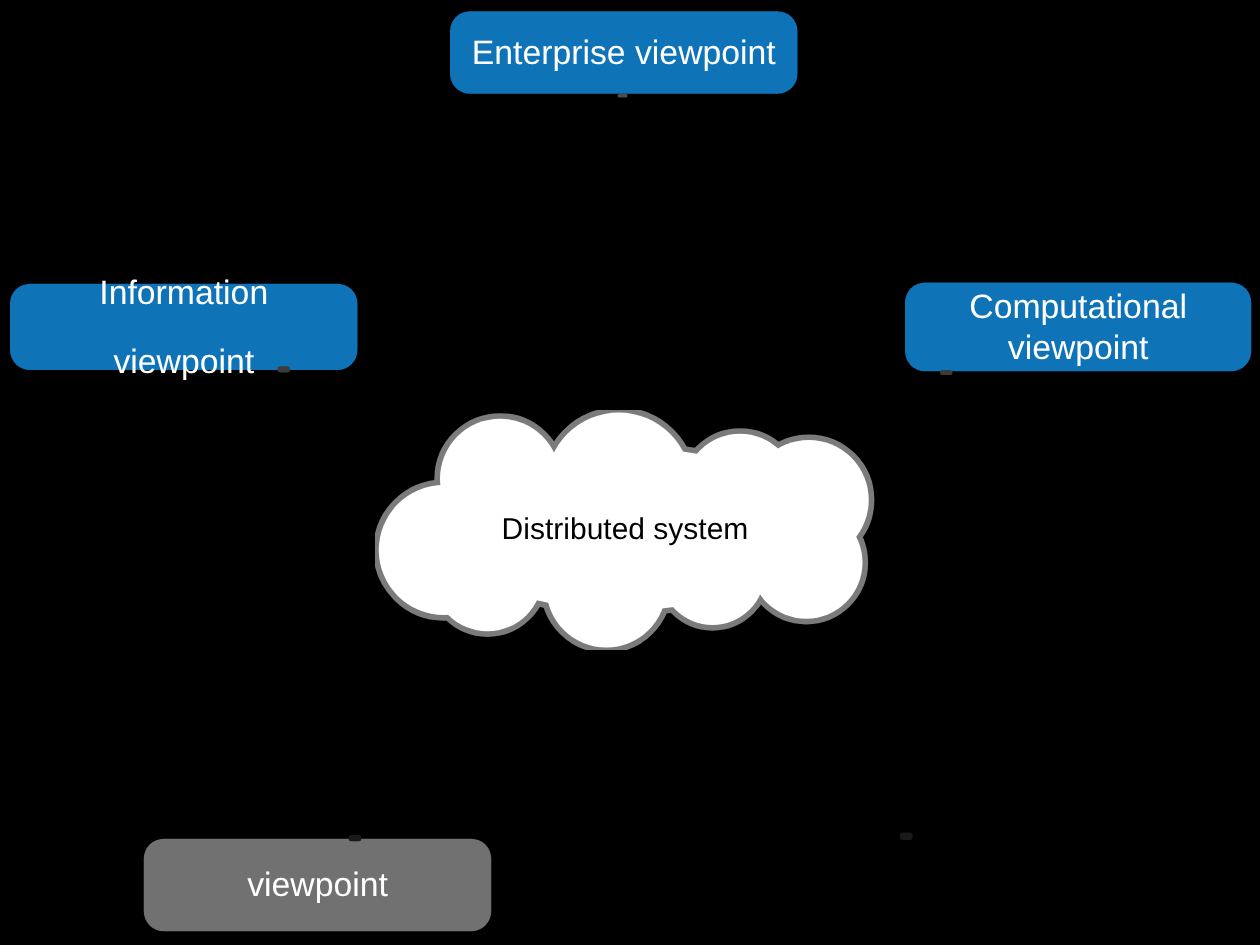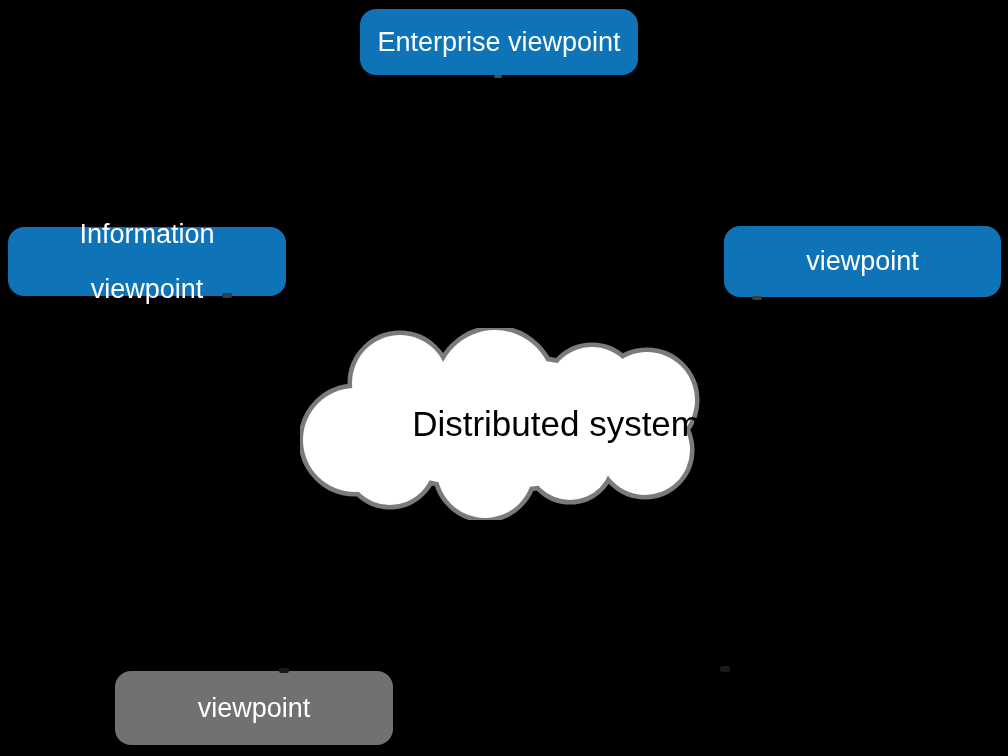--- a/index.html
+++ b/index.html
@@ -55,22 +55,22 @@
   }
   .cloud-fillpass {
     stroke: none;
     fill: var(--cloud-fill, #fff);
   }
   .cloud-label {
     position: absolute;
     left: 300px;
     top: 404px;
     width: 400px;
-    text-align: right;
-    font-size: 35px;
+    text-align: center;
+    font-size: 24px;
     line-height: 40px;
     color: var(--cloud-text, #000);
   }
 
   
   .stub {
     position: absolute;
     border-radius: 2px;
     z-index: 5;
   }
@@ -88,20 +88,21 @@
   <div class="node node-blue node-enterprise">
     <span>Enterprise viewpoint</span>
   </div>
 
   <div class="node node-blue node-information">
     <span>Information</span>
     <span>viewpoint</span>
   </div>
 
   <div class="node node-blue node-computational">
+    <span>Computational</span>
     <span>viewpoint</span>
   </div>
 
   <div class="node node-gray node-engineering">
     <span>viewpoint</span>
   </div>
 
 
   <svg class="cloud-svg" viewBox="0 0 400 192" aria-hidden="true">
     <g class="cloud-outline">

